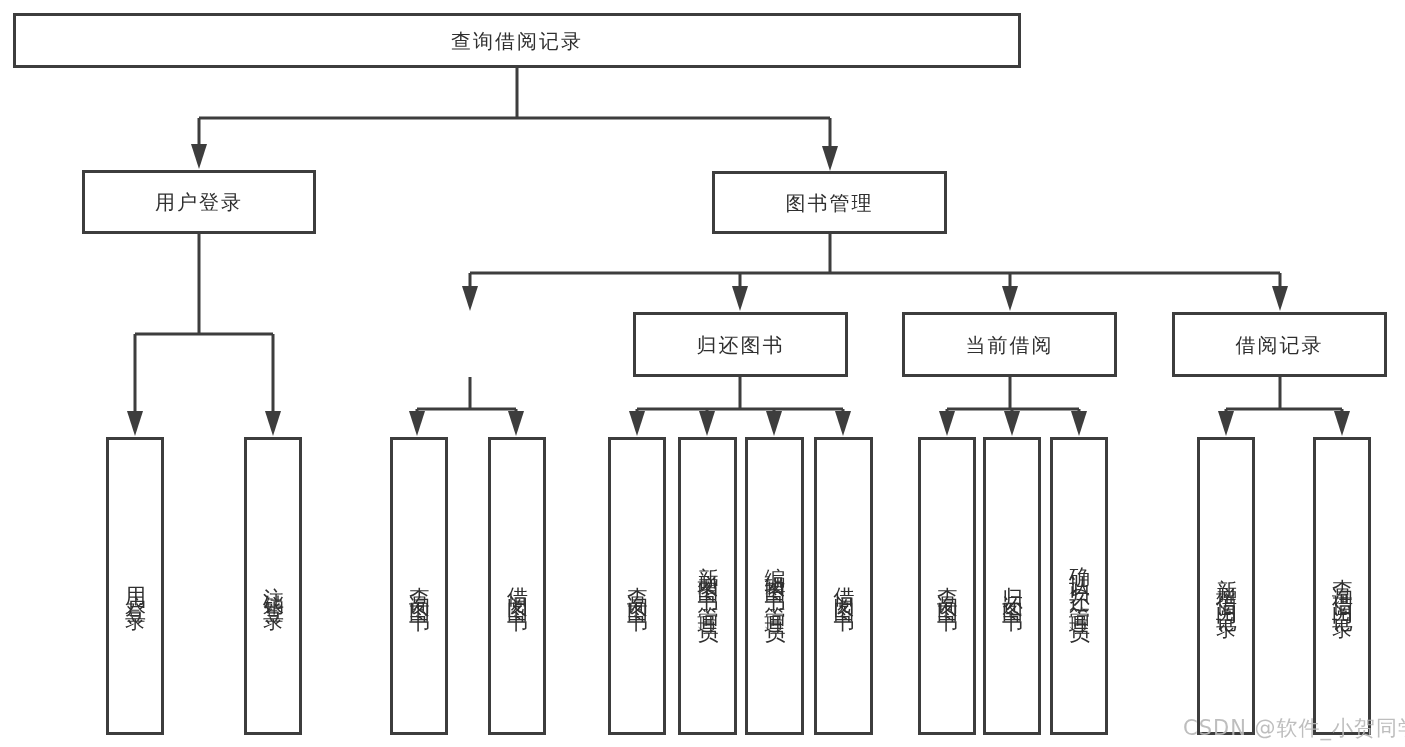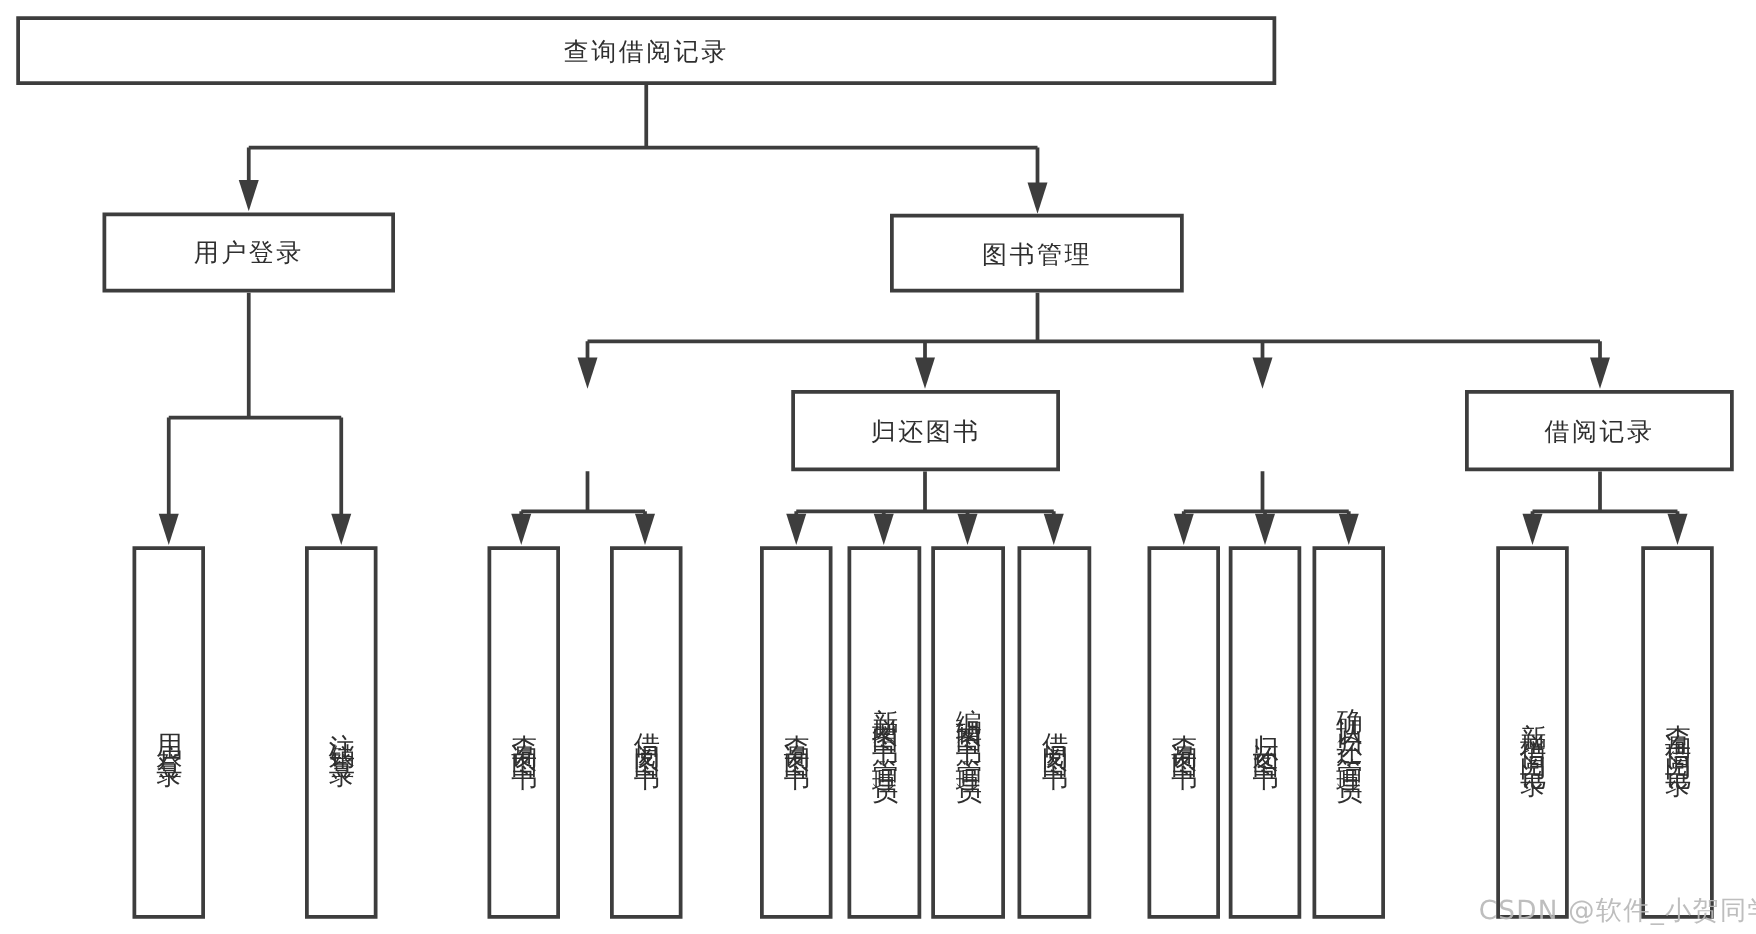--- a/index.html
+++ b/index.html
@@ -109,20 +109,23 @@
   <div class="node h" style="left:82px;top:170px;width:234px;height:64px">
     <span>用户登录</span>
   </div>
   <div class="node h" style="left:712px;top:171px;width:235px;height:63px">
     <span>图书管理</span>
   </div>
 
   <div class="node h" style="left:633px;top:312px;width:215px;height:65px">
     <span>归还图书</span>
   </div>
+  <div class="node h" style="left:902px;top:312px;width:215px;height:65px">
+    <span>当前借阅</span>
+  </div>
   <div class="node h" style="left:1172px;top:312px;width:215px;height:65px">
     <span>借阅记录</span>
   </div>
 
   <div class="node v" style="left:106px;top:437px;width:58px;height:298px">
     <span>用户登录</span>
   </div>
   <div class="node v" style="left:244px;top:437px;width:58px;height:298px">
     <span>注销登录</span>
   </div>

